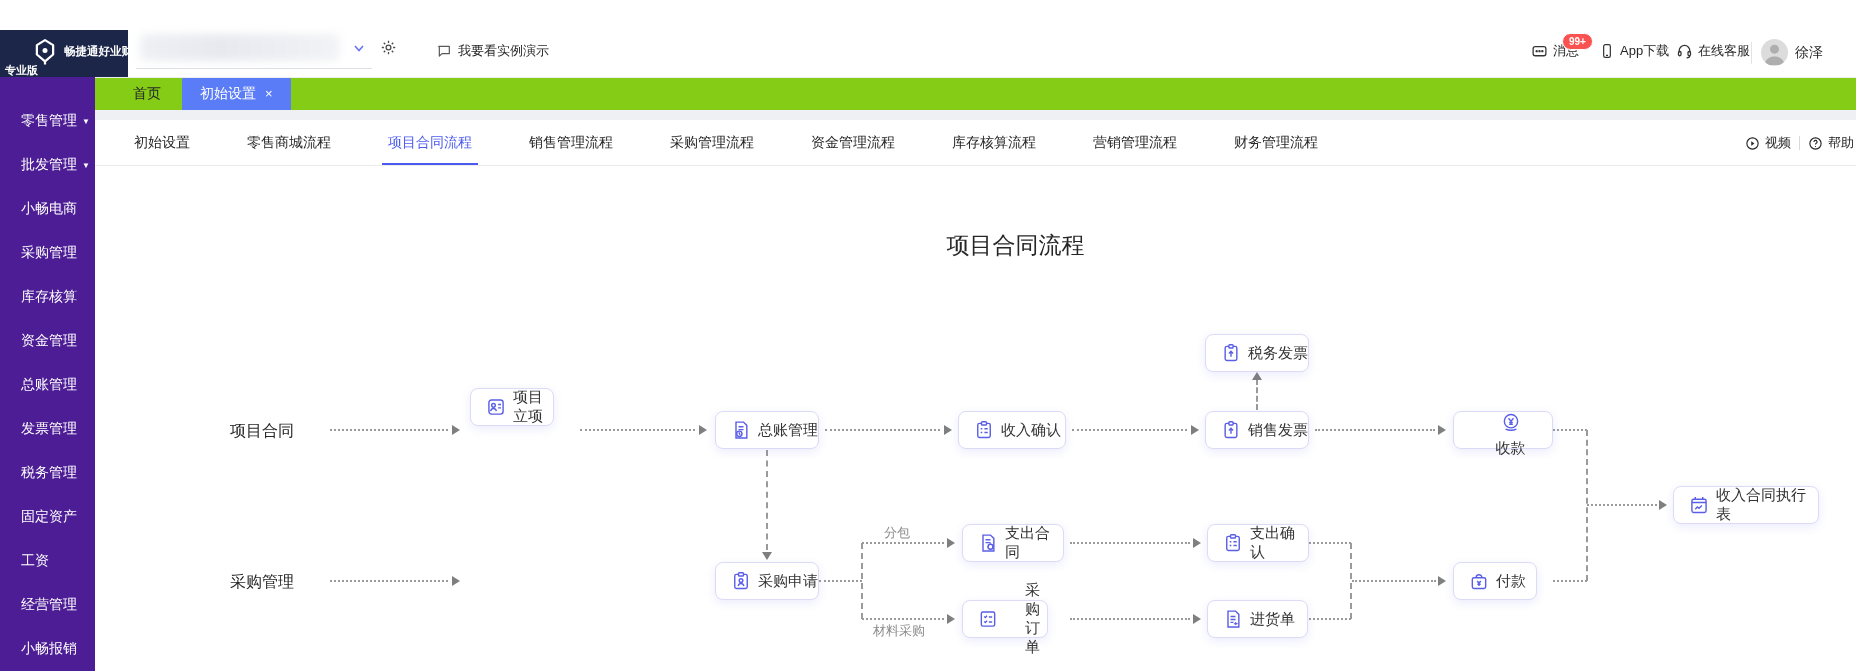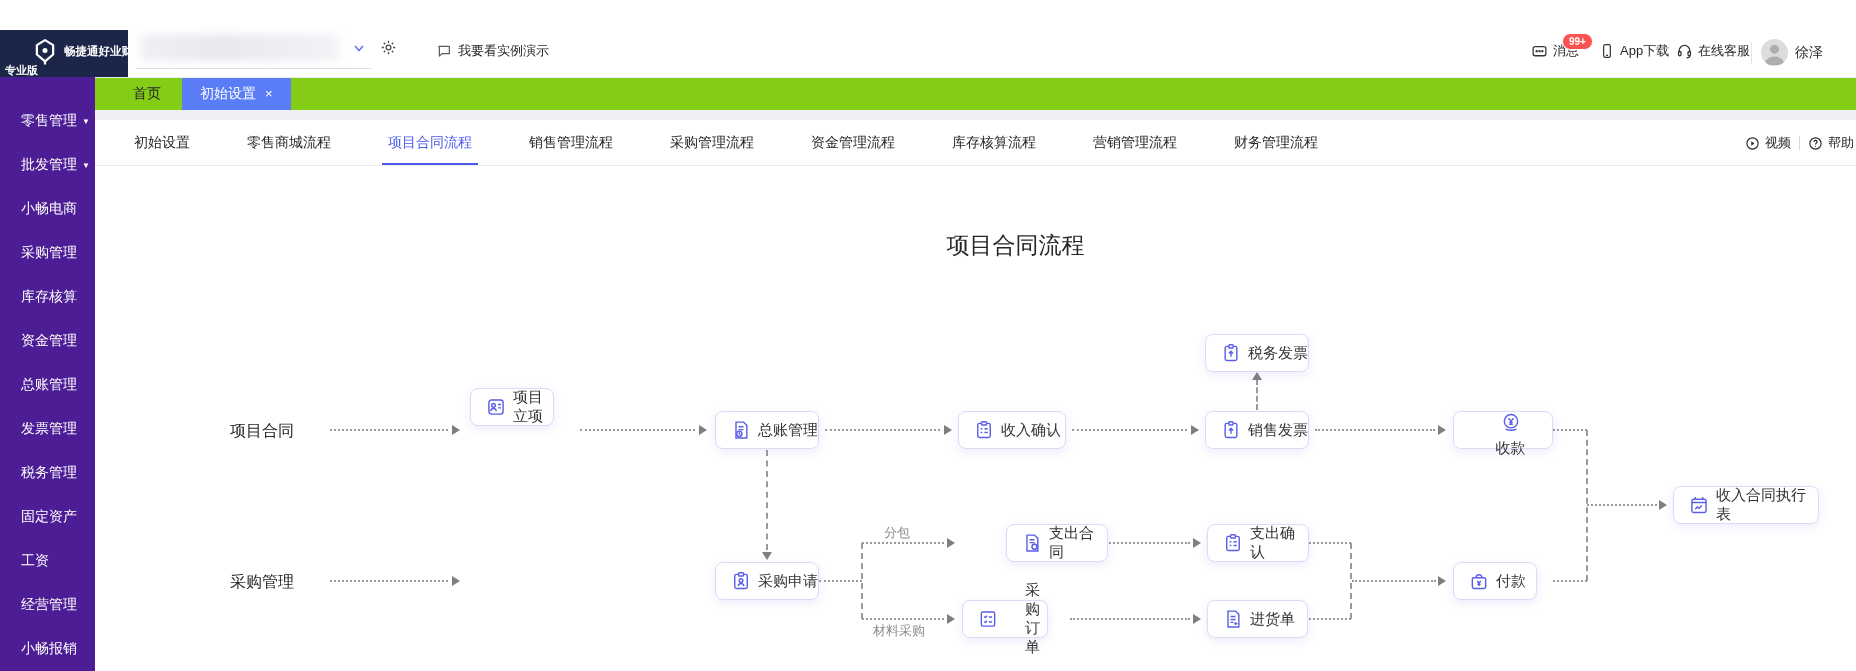--- a/index.html
+++ b/index.html
@@ -347,21 +347,21 @@
   <div class="fnode" style="left:715px;top:562px;width:104px;">
     <svg class="ic" width="20" height="20" viewBox="0 0 24 24" fill="none" stroke="#5a5fe6" stroke-width="1.7">
       <rect x="4.5" y="4" width="15" height="17" rx="2"></rect>
         <rect x="9" y="2" width="6" height="4" rx="1" fill="#fff"></rect>
       <circle cx="12" cy="11.5" r="2.2"></circle>
         <path d="M8.5 18c.6-2 2-3 3.5-3s2.9 1 3.5 3"></path>
     </svg>
     <span>采购申请</span>
   </div>
 
-  <div class="fnode" style="left:962px;top:524px;width:102px;margin-left:44px;">
+  <div class="fnode" style="left:962px;top:524px;width:102px;">
     <svg class="ic" width="20" height="20" viewBox="0 0 24 24" fill="none" stroke="#5a5fe6" stroke-width="1.7">
       <path d="M6 2.5h9l4 4V21.5H6z"></path>
         <path d="M9 8h6M9 11.5h6"></path>
         <circle cx="15" cy="16.5" r="3"></circle>
         <path d="M15 12.6v1.2M15 19.2v1.2M11.6 16.5h1.2M17.2 16.5h1.2"></path>
     </svg>
     <span>支出合同</span>
   </div>
 
   <div class="fnode" style="left:1207px;top:524px;width:102px;">

